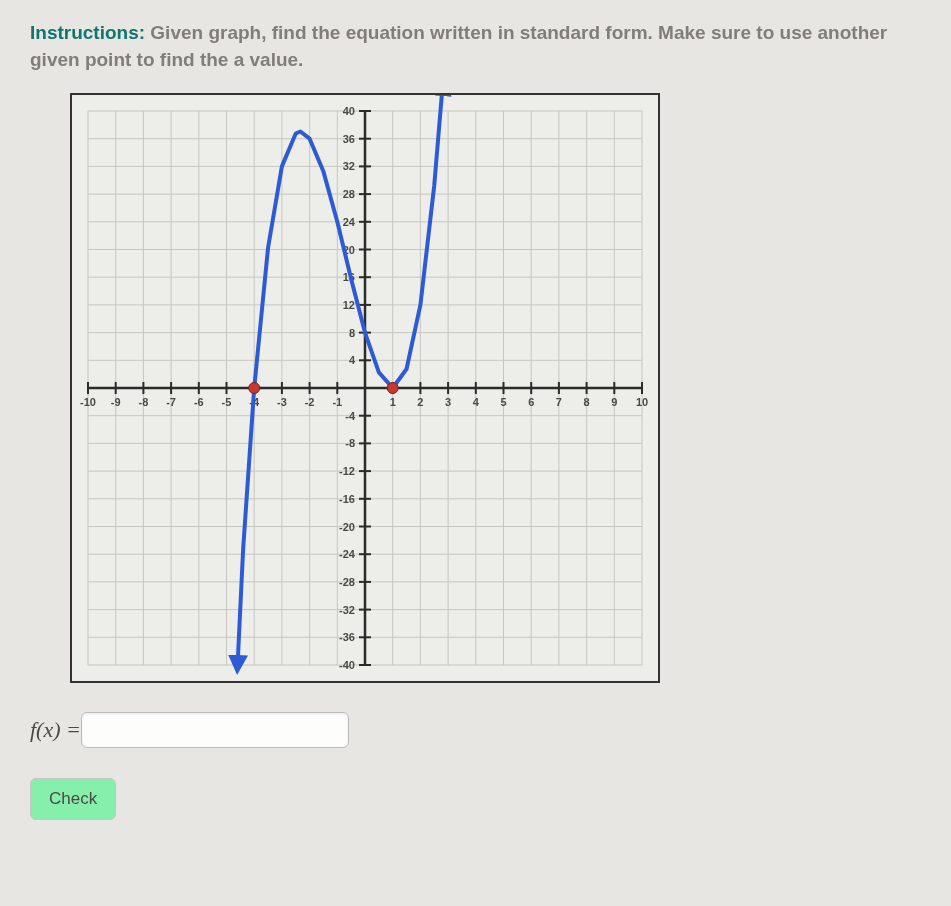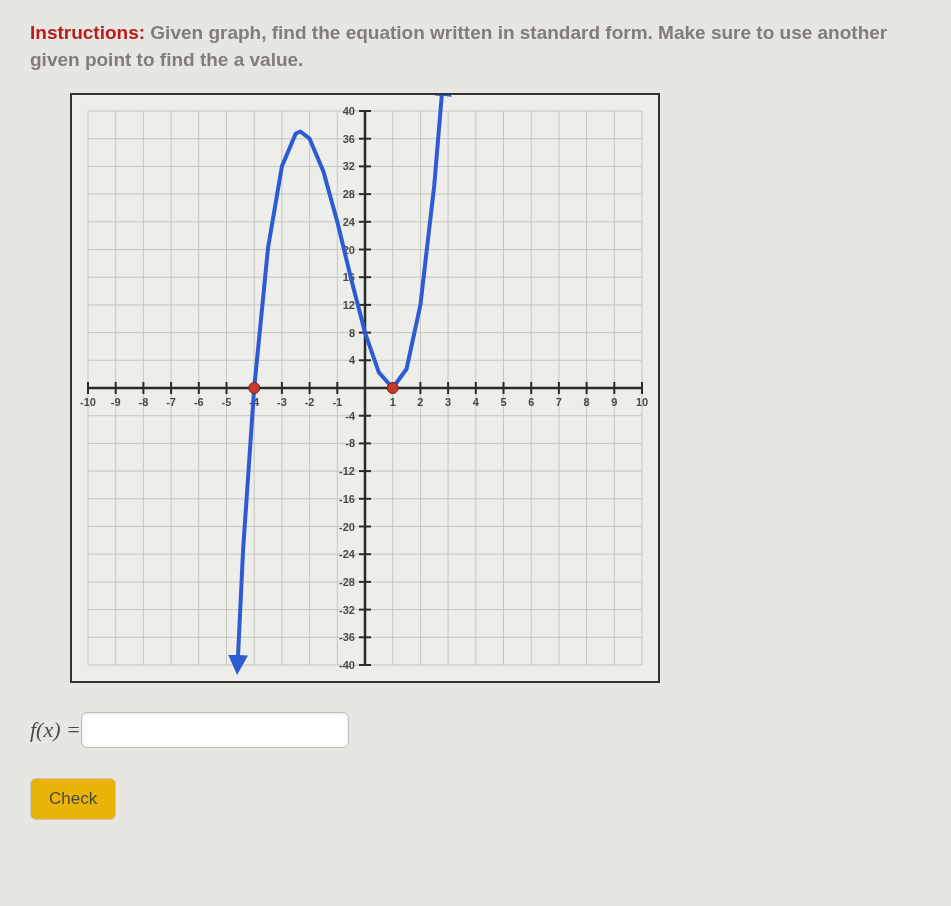--- a/index.html
+++ b/index.html
@@ -12,21 +12,21 @@
     box-sizing: border-box;
   }
   .instructions {
     font-size: 19px;
     font-weight: bold;
     color: #807e78;
     margin-bottom: 20px;
     line-height: 1.4;
   }
   .instructions b {
-    color: #b91c1c;
+    color: #0f766e;
   }
   .graph-wrap {
     margin-left: 40px;
     margin-bottom: 25px;
     border: 2px solid #333;
     width: 586px;
     height: 586px;
     background: #ededea;
     position: relative;
     display: inline-block;
@@ -48,21 +48,21 @@
     width: 250px;
     height: 34px;
     border: 1px solid #bbb;
     border-radius: 6px;
     background: #fdfdfb;
     padding: 0 8px;
     font-size: 16px;
     box-shadow: inset 0 1px 3px rgba(0,0,0,0.08);
   }
   .check-btn {
-    background: #eab308;
+    background: #86efac;
     border: 1px solid #c7c6c1;
     border-radius: 6px;
     padding: 10px 18px;
     font-size: 17px;
     color: #4a4944;
     cursor: pointer;
   }
 </style>
 </head>
 <body>

